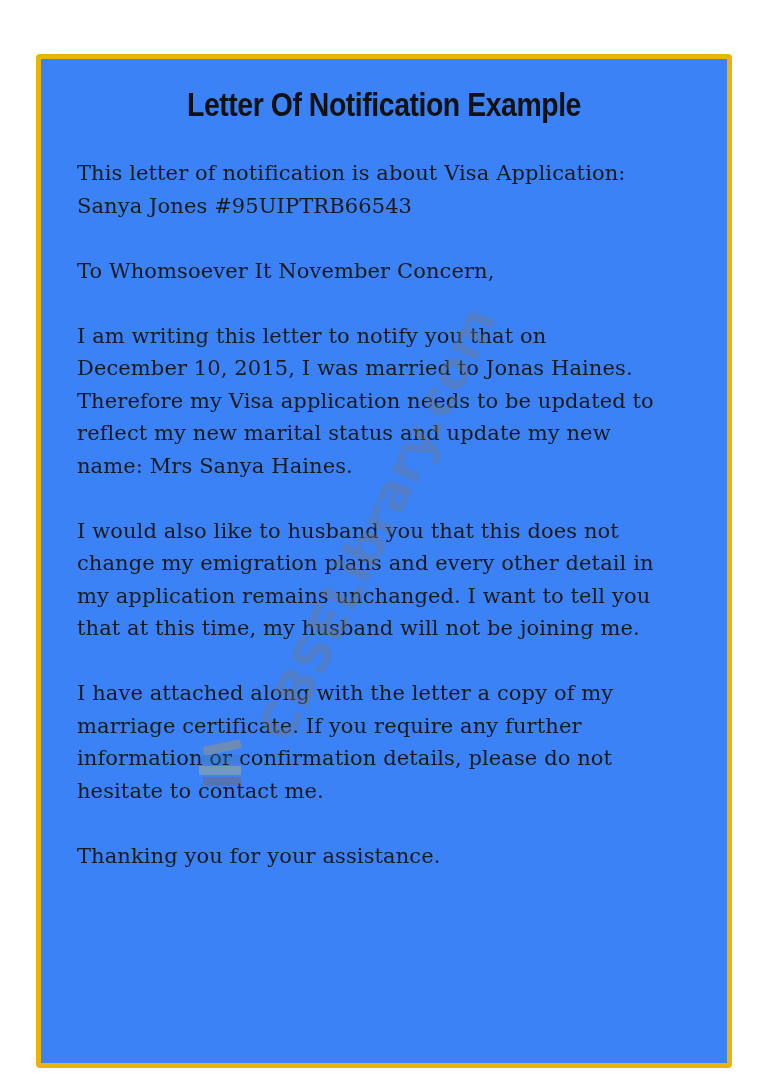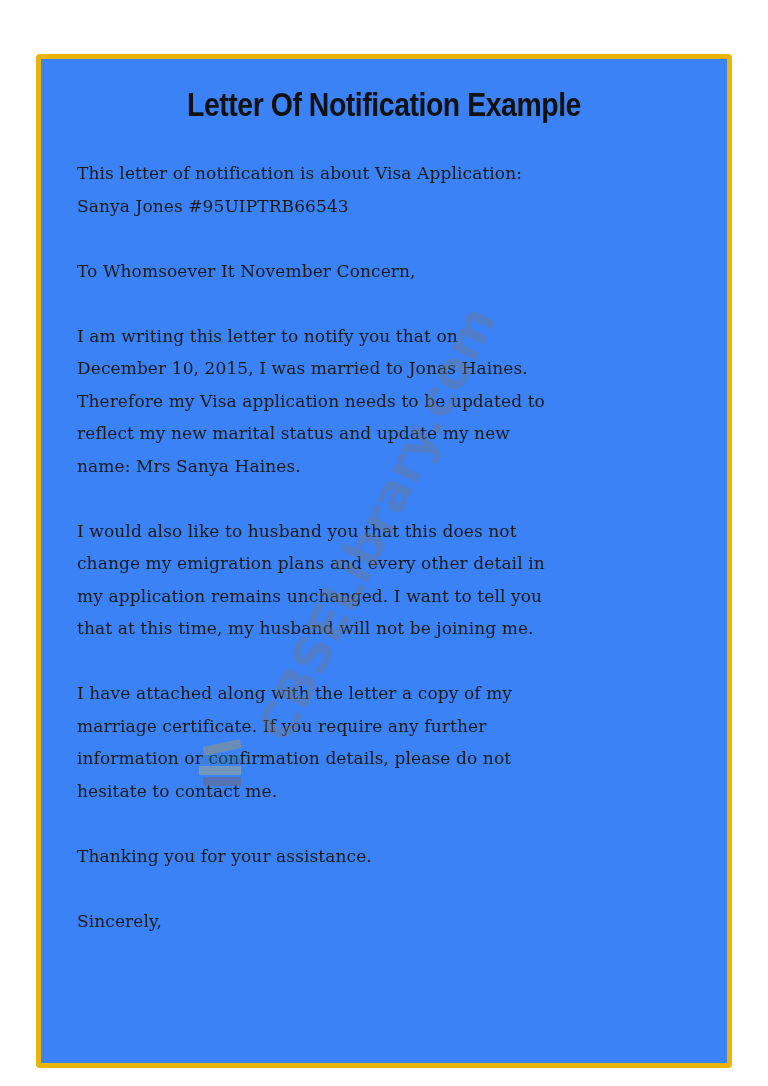--- a/index.html
+++ b/index.html
@@ -8,21 +8,21 @@
       position: absolute; left: 36px; top: 54px; width: 686px; height: 1004px;
       border: 5px solid #eab308; border-radius: 4px; background: #3b82f6;
     }
     .title {
       position: absolute; left: 0; right: 0; top: 27px; text-align: center;
       font-family: "Liberation Sans", sans-serif; font-weight: bold; font-size: 33px;
       letter-spacing: -0.5px; color: #111111; transform: scaleX(0.86);
     }
     .body-text {
       position: absolute; left: 36px; top: 98px; width: 640px;
-      font-family: "DejaVu Serif", serif; font-size: 17px; line-height: 32.5px;
+      font-family: "DejaVu Serif", serif; font-size: 21px; line-height: 32.5px;
       color: #1a1a1a; letter-spacing: 0.1px;
     }
     .para { margin: 0 0 32.5px 0; white-space: pre-line; }
     .watermark {
       position: absolute; left: 155px; top: 520px; width: 420px; text-align: center;
       font-family: "DejaVu Sans", sans-serif; font-weight: bold; font-size: 50px;
       color: rgba(120,120,120,0.35); transform: rotate(-64deg); transform-origin: center;
       pointer-events: none;
     }
     .book-icon {
@@ -46,21 +46,20 @@
 name: Mrs Sanya Haines.</p>
     <p class="para">I would also like to husband you that this does not
 change my emigration plans and every other detail in
 my application remains unchanged. I want to tell you
 that at this time, my husband will not be joining me.</p>
     <p class="para">I have attached along with the letter a copy of my
 marriage certificate. If you require any further
 information or confirmation details, please do not
 hesitate to contact me.</p>
     <p class="para">Thanking you for your assistance.</p>
-    <p class="para">Sincerely,</p>
   </div>
 </div>
 
 <svg class="book-icon" viewBox="0 0 55 55">
   <rect x="8" y="8" width="38" height="9" fill="#c9a13b" transform="rotate(-12 27 12)"></rect>
   <rect x="6" y="20" width="40" height="9" fill="#3a7ca5"></rect>
   <rect x="4" y="31" width="42" height="9" fill="#d8c25a"></rect>
   <rect x="8" y="42" width="38" height="9" fill="#8a5a3c"></rect>
 </svg>
 <div class="watermark">CBSELibrary.com</div>

